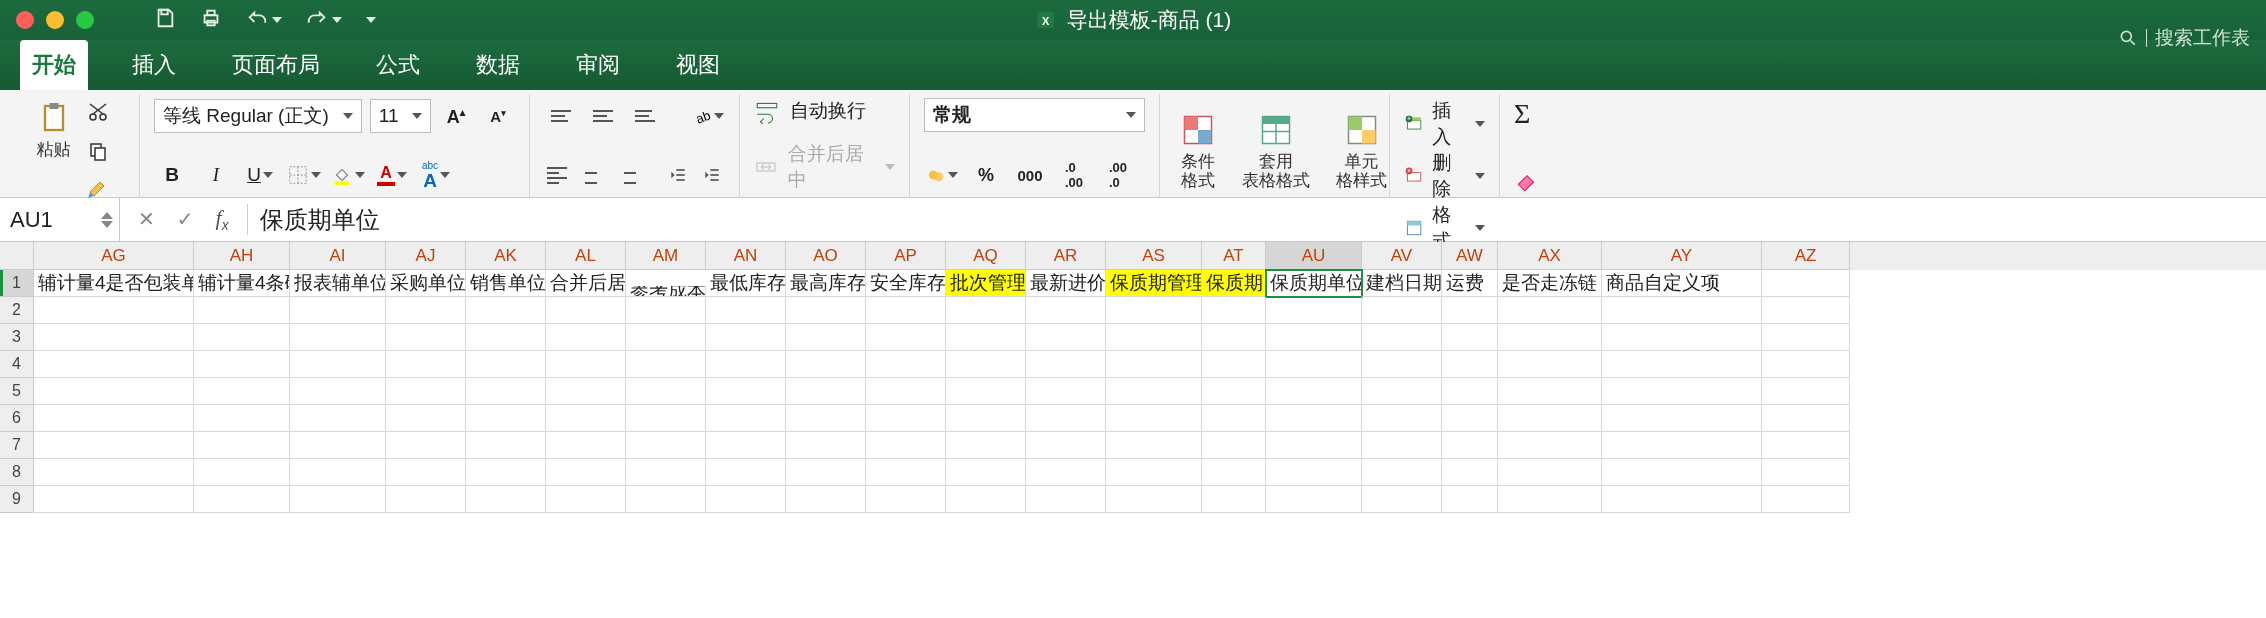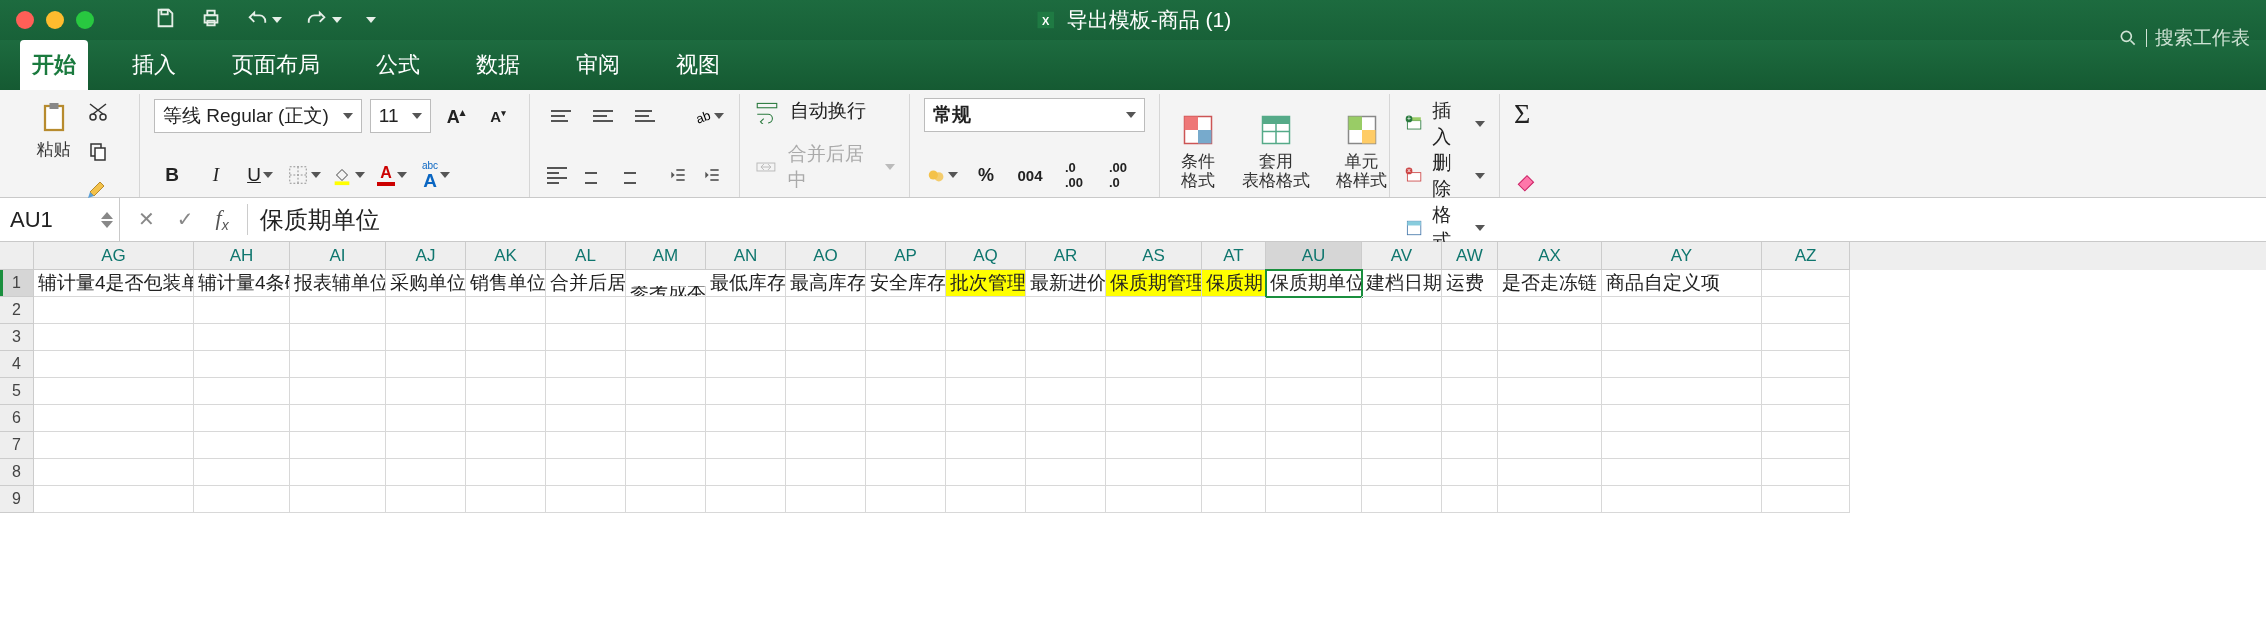--- a/index.html
+++ b/index.html
@@ -43,21 +43,21 @@
   .namebox { width:120px; height:100%; border-right:1px solid #c9c9c9; display:flex; align-items:center; padding-left:10px; position:relative; }
   .namebox .spin { position:absolute; right:6px; display:flex; flex-direction:column; gap:2px; }
   .spin .sc { width:0;height:0;border-left:6px solid transparent;border-right:6px solid transparent; }
   .spin .up { border-bottom:7px solid #888; } .spin .dn { border-top:7px solid #888; }
   .fxbtns { display:flex; gap:22px; padding:0 18px; align-items:center; color:#888; }
   .fx { font-style:italic; font-family:"Times New Roman",serif; font-size:22px; color:#555; }
   .fxval { padding-left:12px; font-size:24px; }
 
   
   .grid { display:flex; flex-direction:column; }
-  .colhdrs { display:flex; height:28px; background:#eee; font-size:17px; color:#0f766e; }
+  .colhdrs { display:flex; height:28px; background:#eee; font-size:17px; color:#c2410c; }
   .rh-corner { width:34px; border-right:1px solid #ccc; border-bottom:1px solid #ccc; background:#eee; }
   .ch { border-right:1px solid #ccc; border-bottom:1px solid #ccc; display:flex; align-items:center; justify-content:center; background:#eee; }
   .ch.sel-col { background:#d6d6d6; }
   .rows { display:flex; flex-direction:column; }
   .gr { display:flex; height:27px; }
   .rhdr { width:34px; background:#eee; border-right:1px solid #ccc; border-bottom:1px solid #ccc; display:flex; align-items:center; justify-content:center; font-size:16px; color:#444; }
   .rhdr.selrow { background:#d6d6d6; }
   .cell { border-right:1px solid #d8d8d8; border-bottom:1px solid #d8d8d8; display:flex; align-items:center; padding:0 4px; font-size:19px; white-space:nowrap; overflow:hidden; }
   .hl { background:#ffff00; }
   .sel-cell { outline:2px solid #1a8f3e; outline-offset:-1px; }
@@ -319,21 +319,21 @@
           <svg width="22" height="22" viewBox="0 0 24 24">
             <circle cx="8" cy="12" r="5" fill="#f4c24a"></circle>
             <circle cx="14" cy="14" r="5" fill="#f4c24a" opacity="0.8"></circle>
           </svg>
           <span class="caret"></span>
         </div>
       <div class="btn sq">
           <b style="font-size:18px;">%</b>
         </div>
       <div class="btn sq">
-          <span style="font-size:15px;">004</span>
+          <span style="font-size:15px;">000</span>
         </div>
       <div class="btn sq">
           <span style="font-size:13px;">.0<br>.00</span>
         </div>
       <div class="btn sq">
           <span style="font-size:13px;">.00<br>.0</span>
         </div>
     </div>
   </div>
 

